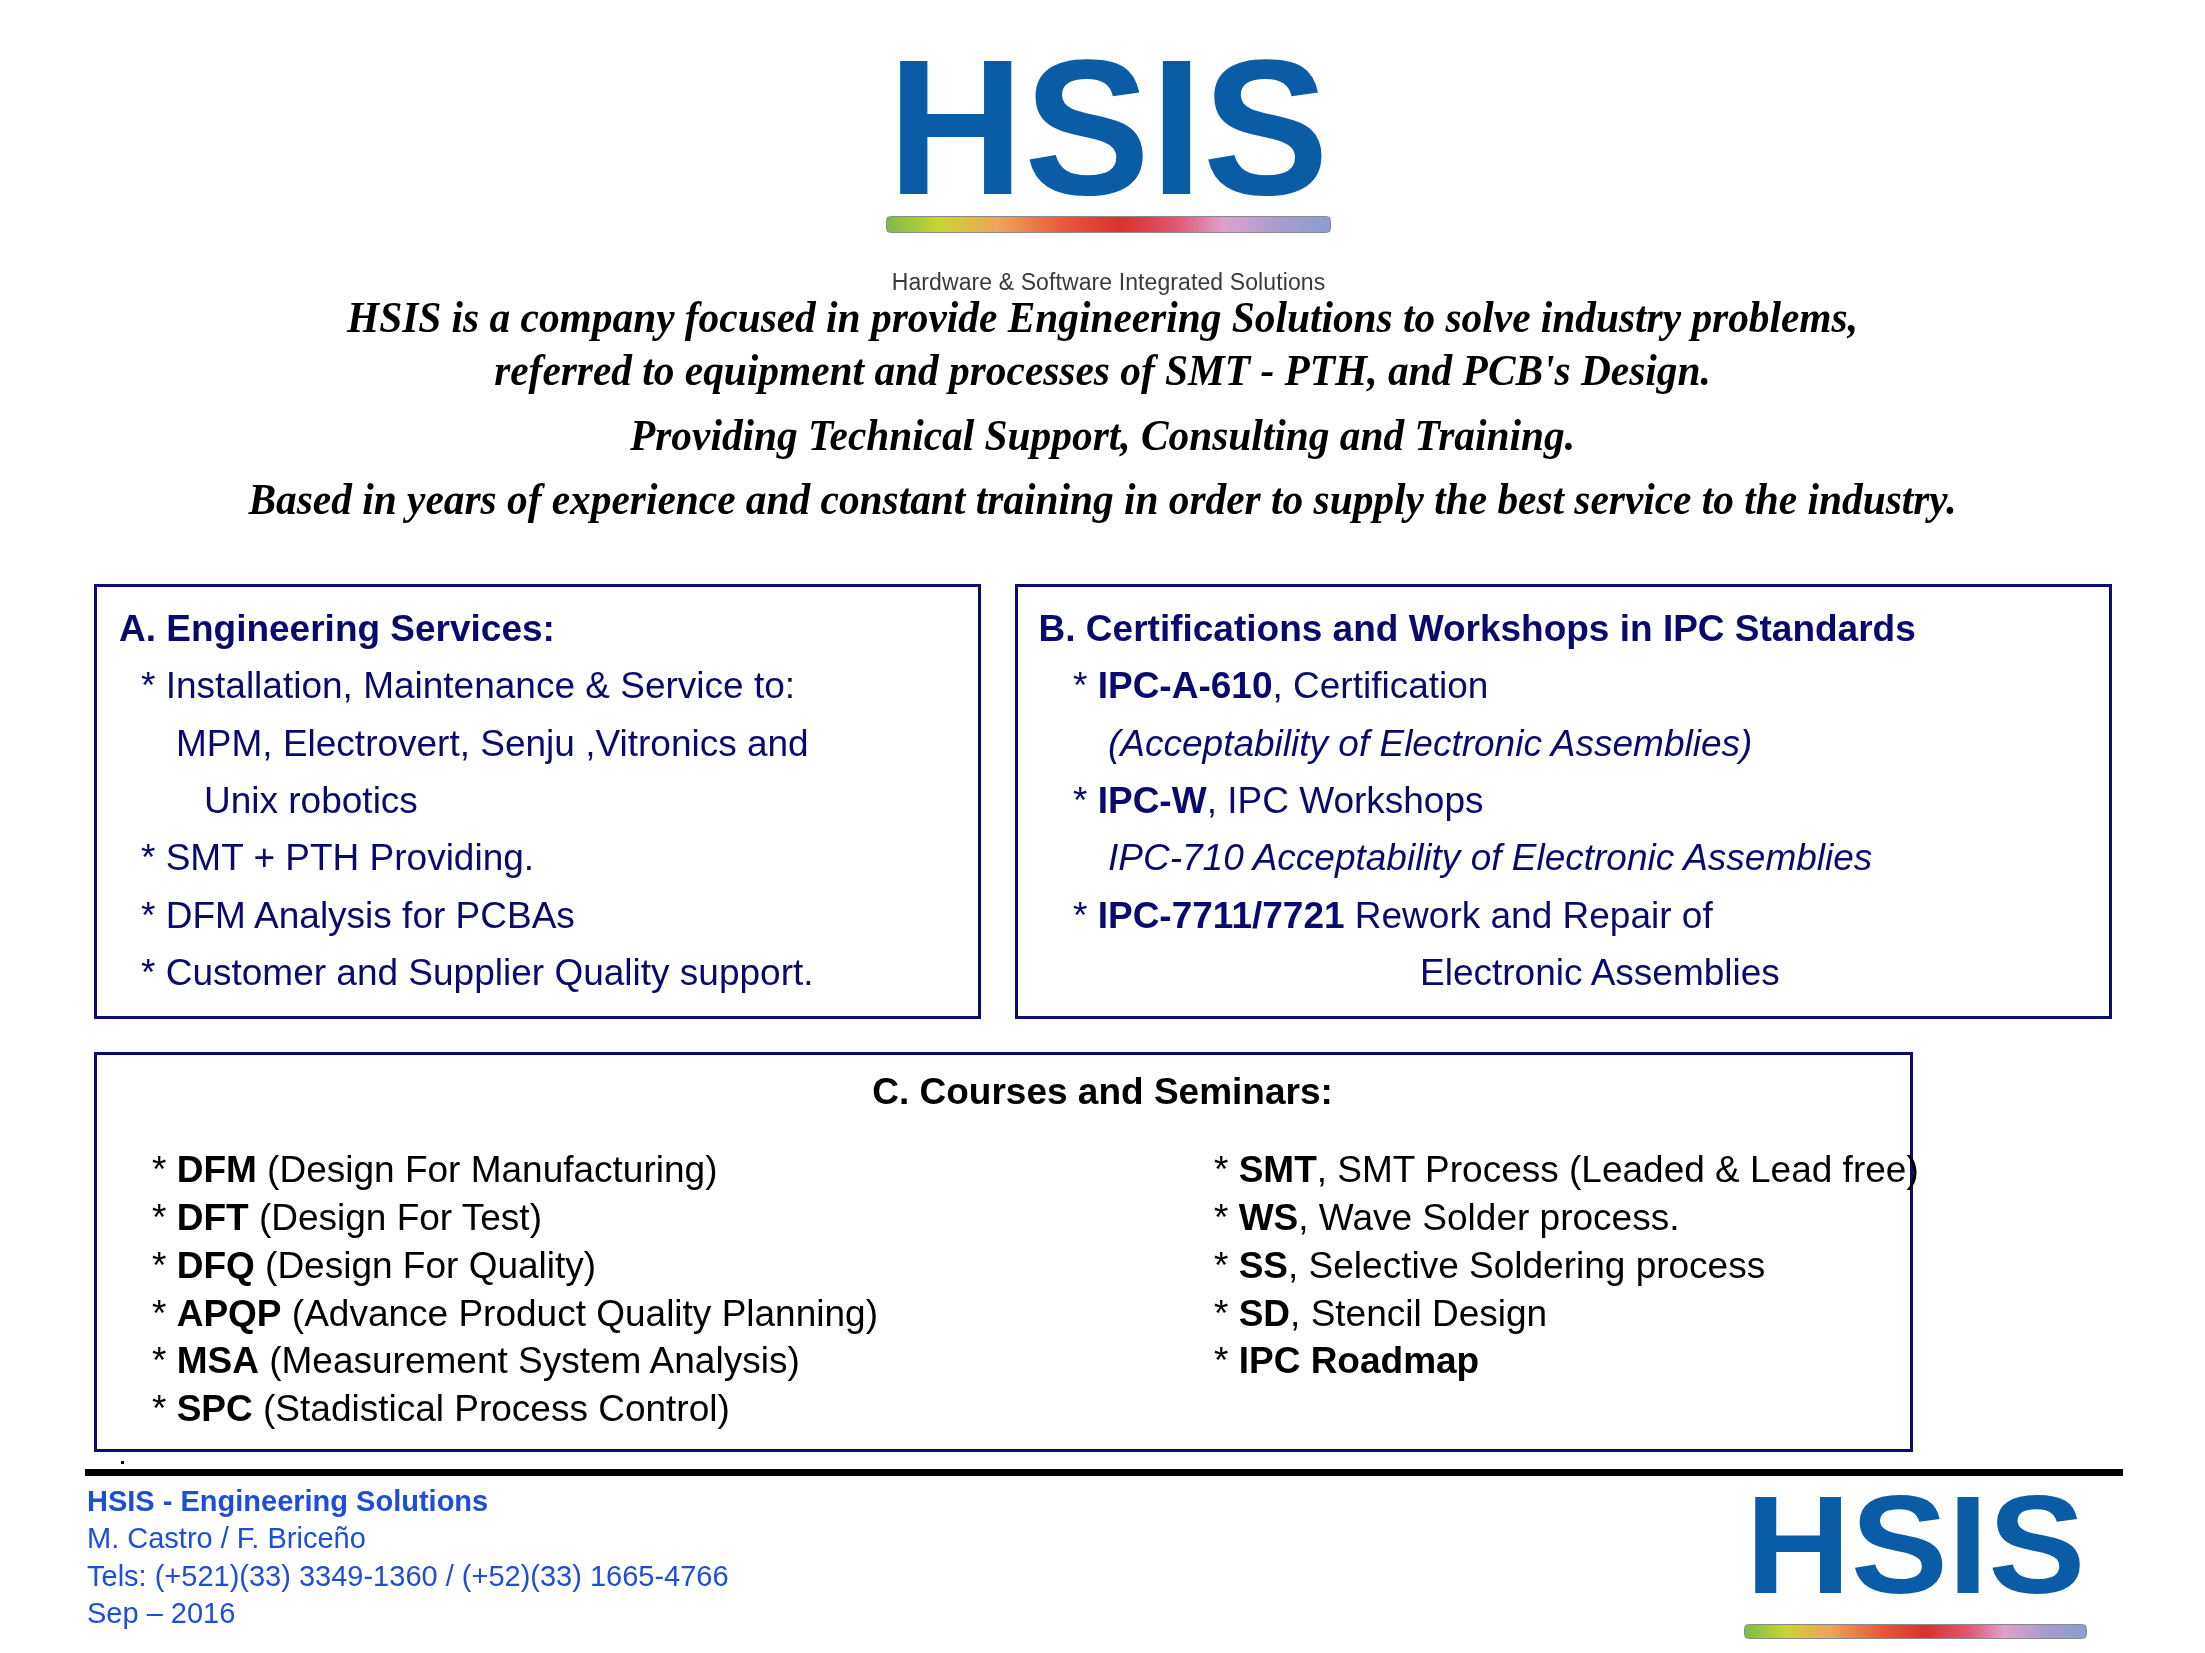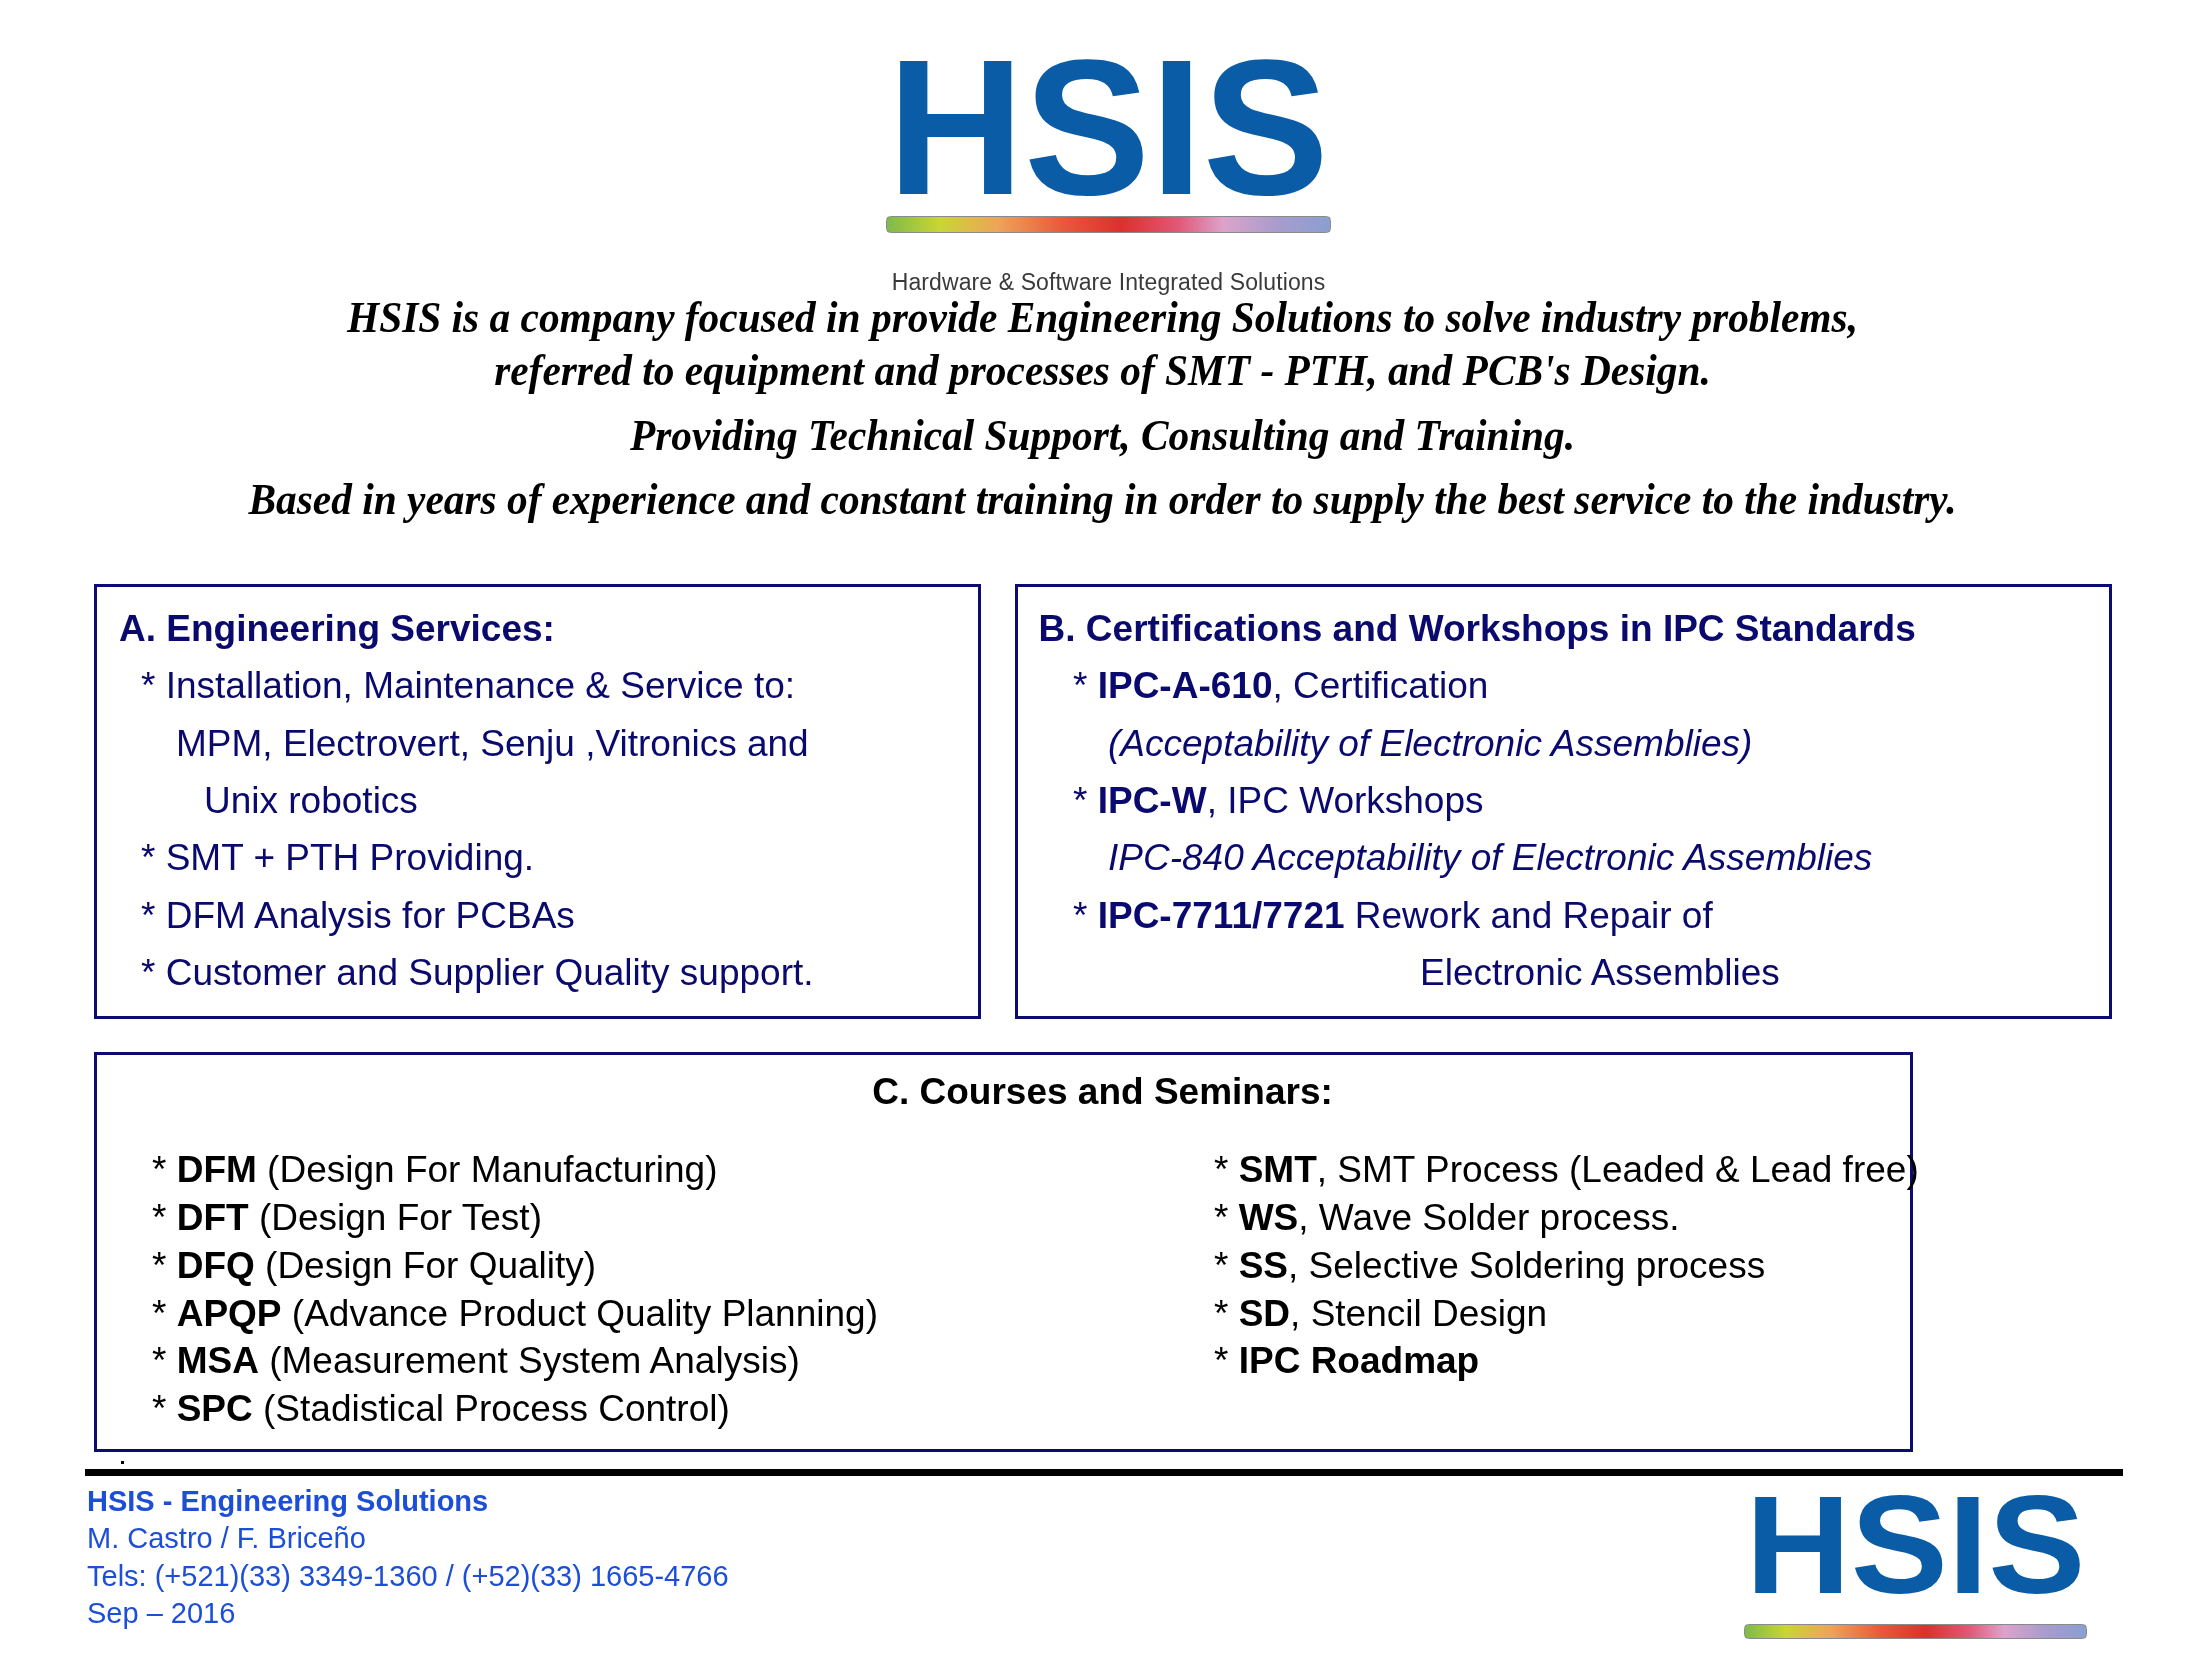--- a/index.html
+++ b/index.html
@@ -59,21 +59,21 @@
   <div class="line" style="left:44px; top:249px;"><span>*</span> <span>SMT + PTH Providing.</span></div>
   <div class="line" style="left:44px; top:307px;"><span>*</span> <span>DFM Analysis for PCBAs</span></div>
   <div class="line" style="left:44px; top:364px;"><span>*</span> <span>Customer and Supplier Quality support.</span></div>
 </div>
 
 <div class="abs box navy" style="left:1015px; top:584px; width:1097px; height:435px;">
   <div class="line hdr" style="left:20.6px; top:20px;">B. Certifications and Workshops in IPC Standards</div>
   <div class="line" style="left:55px; top:77px;"><span>*</span> <b>IPC-A-610</b><span>, Certification</span></div>
   <div class="line" style="left:90px; top:135px;"><i>(Acceptability of Electronic Assemblies)</i></div>
   <div class="line" style="left:55px; top:192px;"><span>*</span> <b>IPC-W</b><span>, IPC Workshops</span></div>
-  <div class="line" style="left:90px; top:249px;"><i>IPC-840 Acceptability of Electronic Assemblies</i></div>
+  <div class="line" style="left:90px; top:249px;"><i>IPC-710 Acceptability of Electronic Assemblies</i></div>
   <div class="line" style="left:55px; top:307px;"><span>*</span> <b>IPC-7711/7721</b><span> Rework and Repair of</span></div>
   <div class="line" style="left:370px; top:364px;margin-left:32px;">Electronic Assemblies</div>
 </div>
 
 <div class="abs box black" style="left:94px; top:1052px; width:1819px; height:400px;">
   <div class="line hdr" style="left:0; width:2011px; text-align:center; top:15.4px;">C. Courses and Seminars:</div>
 
   <div class="line" style="left:55px; top:93px;"><span>* </span><b>DFM</b><span> (Design For Manufacturing)</span></div>
   <div class="line" style="left:55px; top:141px;"><span>* </span><b>DFT</b><span> (Design For Test)</span></div>
   <div class="line" style="left:55px; top:237px;"><span>* </span><b>APQP</b><span> (Advance Product Quality Planning)</span></div>

